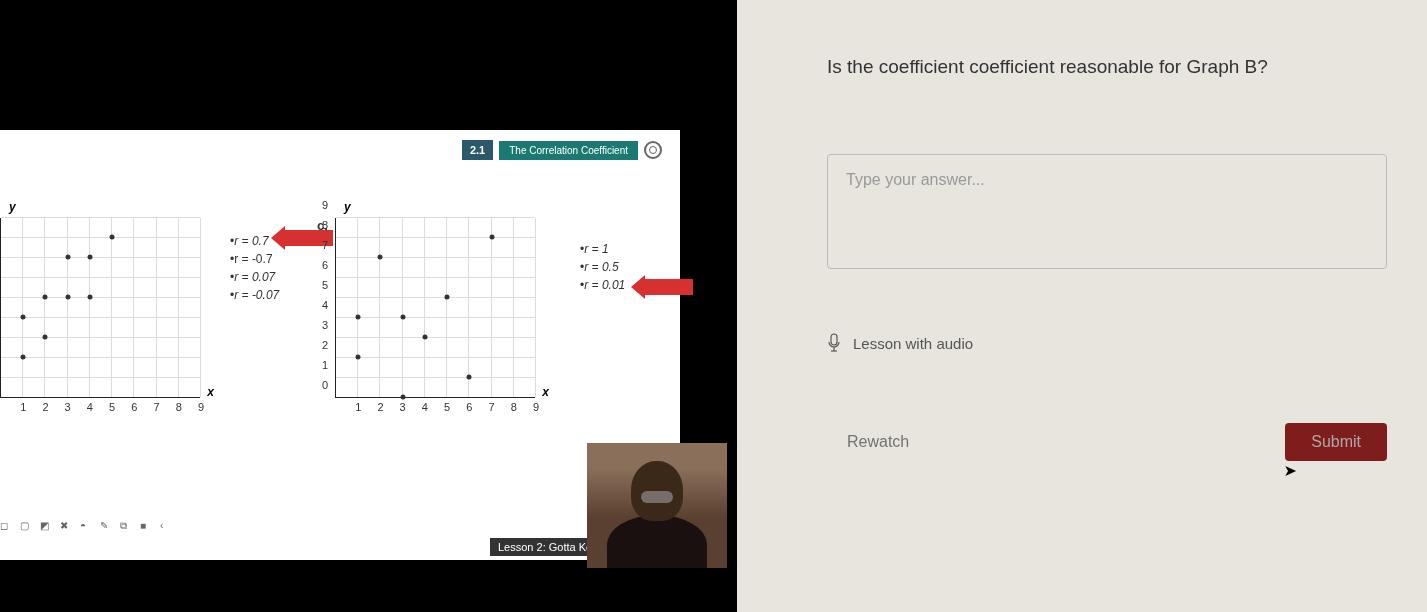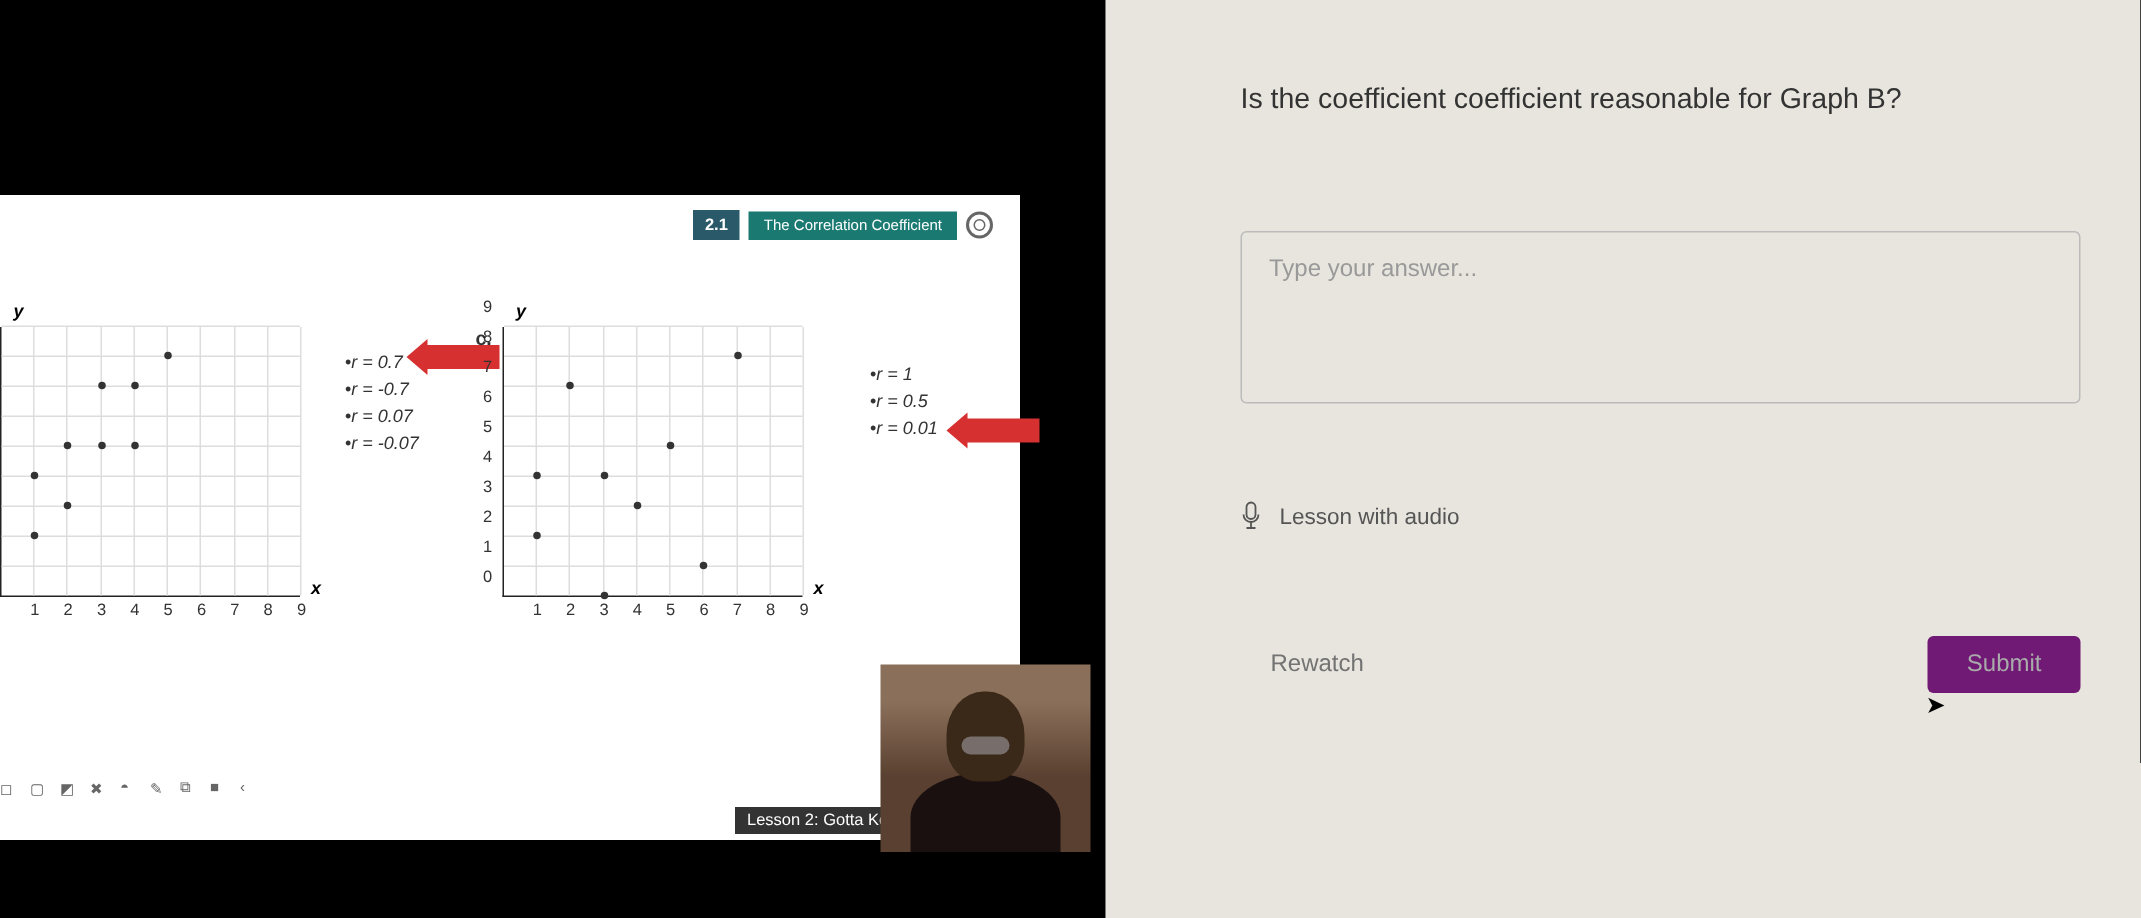--- a/index.html
+++ b/index.html
@@ -264,21 +264,21 @@
       font-size: 16px;
       color: #737373;
       background: none;
       border: none;
       cursor: pointer;
       padding: 8px 20px;
     }
     .submit-btn {
       font-size: 16px;
       color: #aaa;
-      background: #701a75;
+      background: #7f1d1d;
       border: none;
       border-radius: 4px;
       padding: 10px 26px;
       cursor: pointer;
       position: relative;
     }
     .cursor-arrow {
       position: absolute;
       right: 130px;
       bottom: 132px;
@@ -336,21 +336,21 @@
         <div class="point" style="left: 44.4444px; bottom: 100px;"></div>
         <div class="point" style="left: 66.6667px; bottom: 100px;"></div>
         <div class="point" style="left: 66.6667px; bottom: 140px;"></div>
         <div class="point" style="left: 88.8889px; bottom: 100px;"></div>
         <div class="point" style="left: 88.8889px; bottom: 140px;"></div>
         <div class="point" style="left: 111.111px; bottom: 160px;"></div>
       </div>
   </div>
   <div class="options options-b" id="opts-b">
       <div>•<span style="font-style:italic">r = 0.7</span></div>
-      <div>•<span style="font-style:italic">r = -0.7</span></div>
+      <div>•<span style="">r = -0.7</span></div>
       <div>•<span style="font-style:italic">r = 0.07</span></div>
       <div>•<span style="font-style:italic">r = -0.07</span></div>
     </div>
   <div class="arrow-red arrow-b"></div>
 
   <div class="graph-section graph-c">
     <span class="graph-label graph-label-c">c.</span>
     <div class="scatter" id="scatter-c">
       <span class="axis-label-y">y</span>
       <span class="axis-label-x">x</span>

